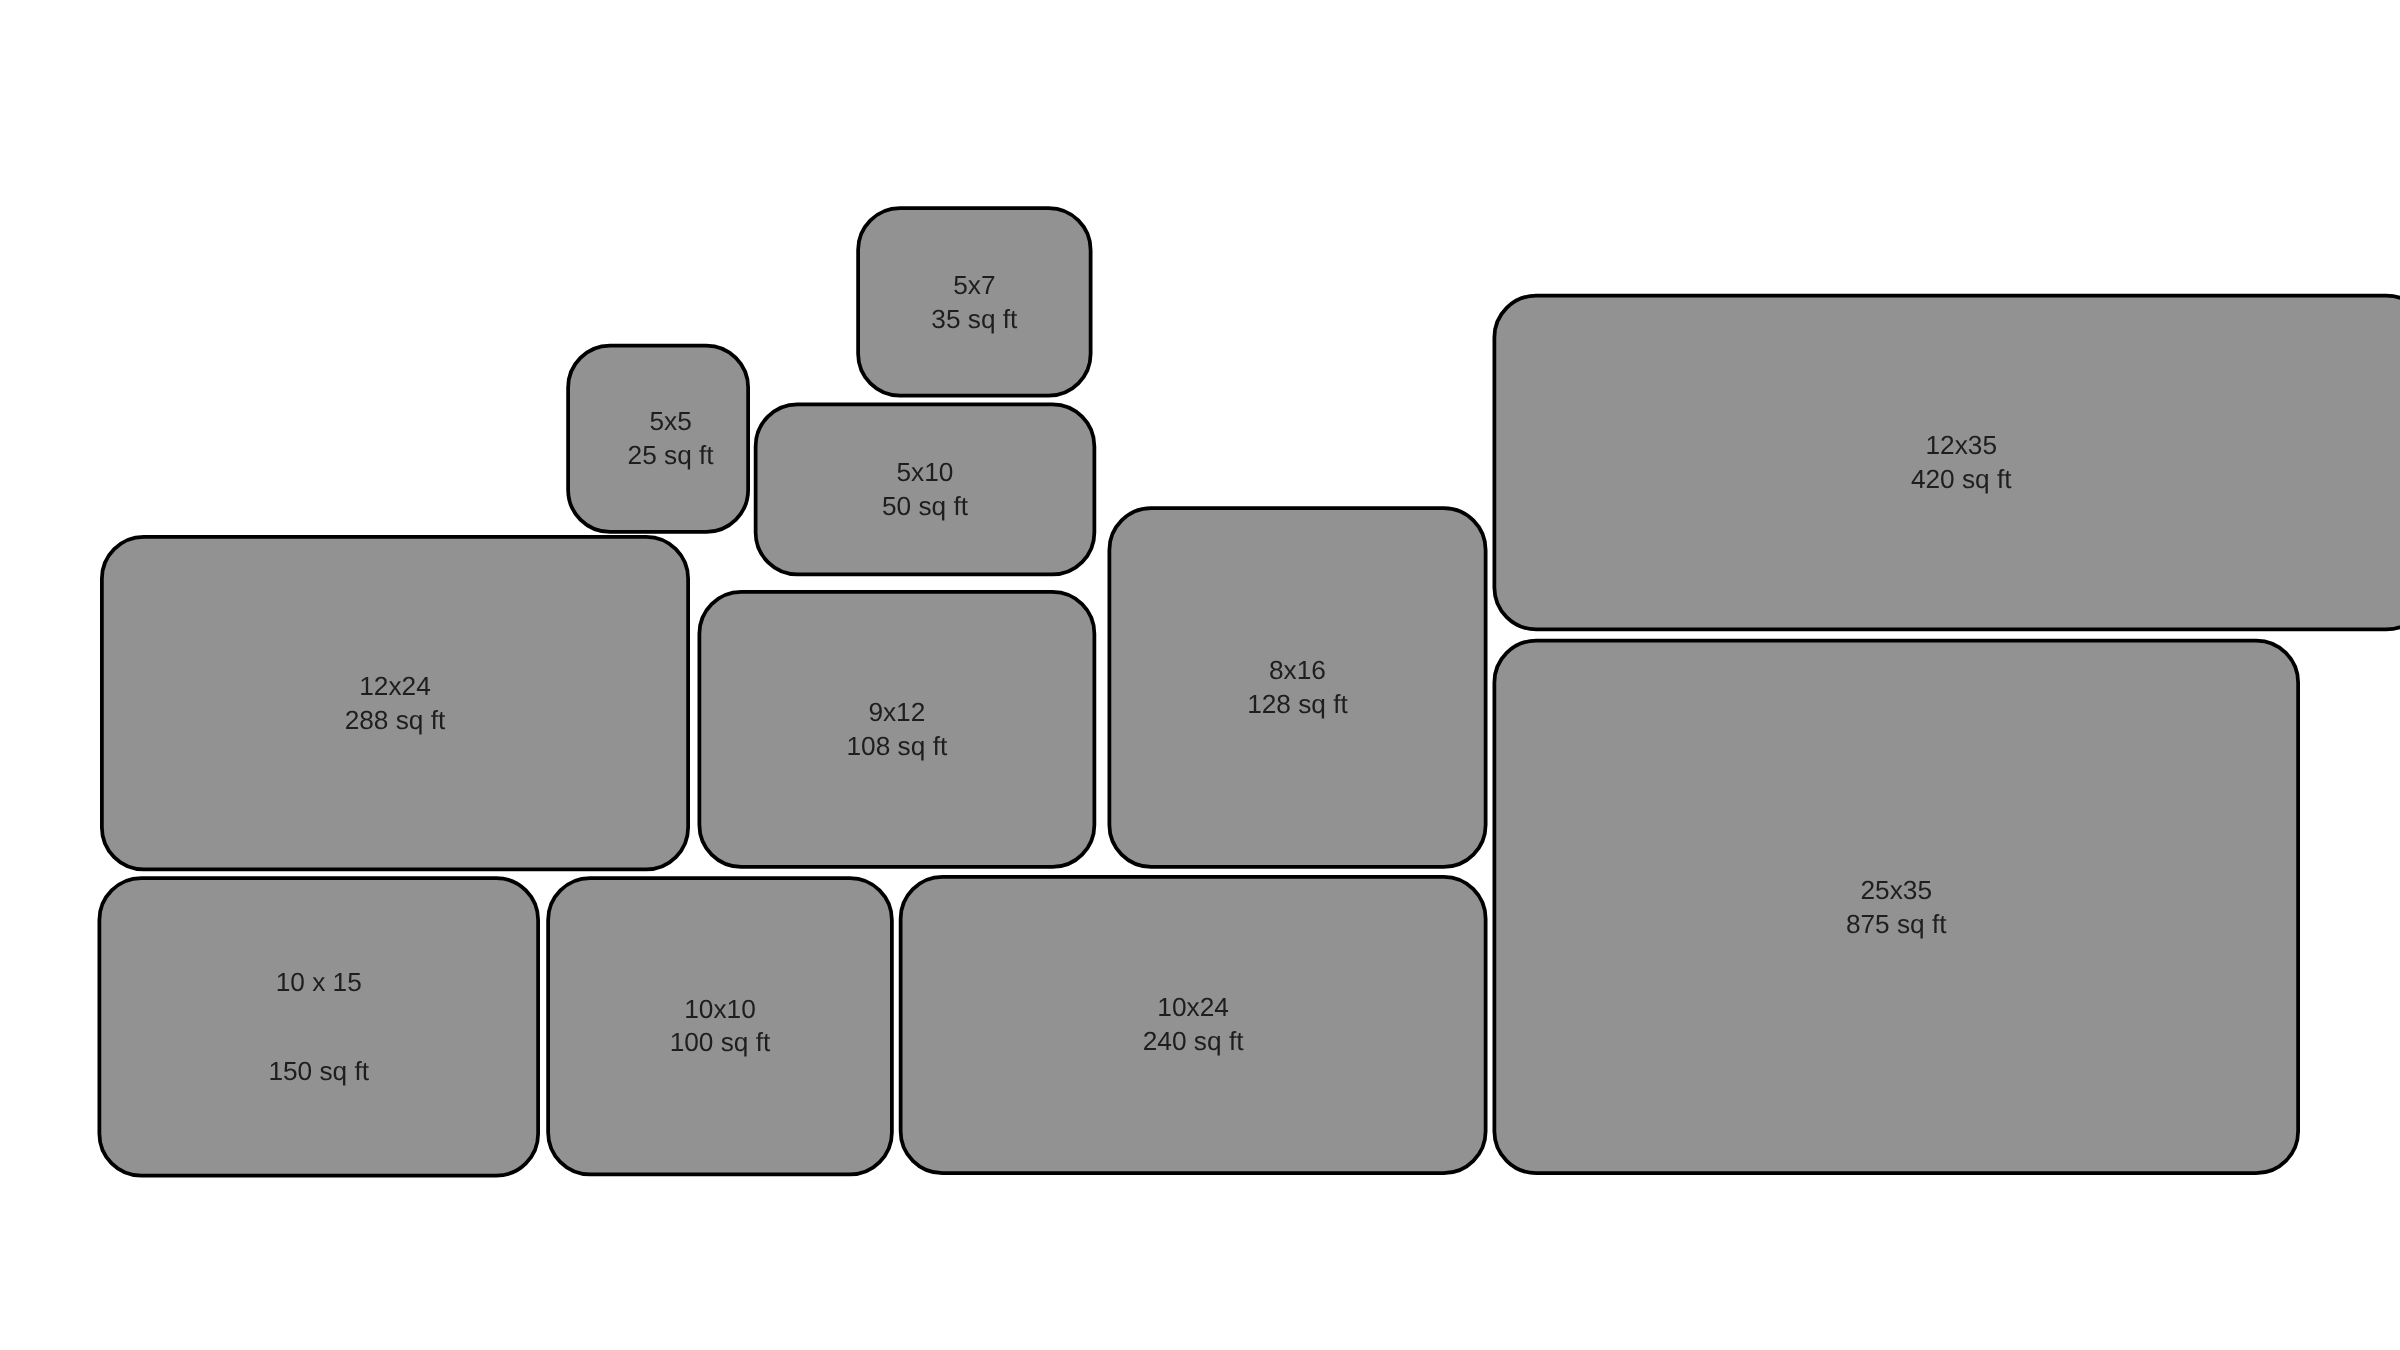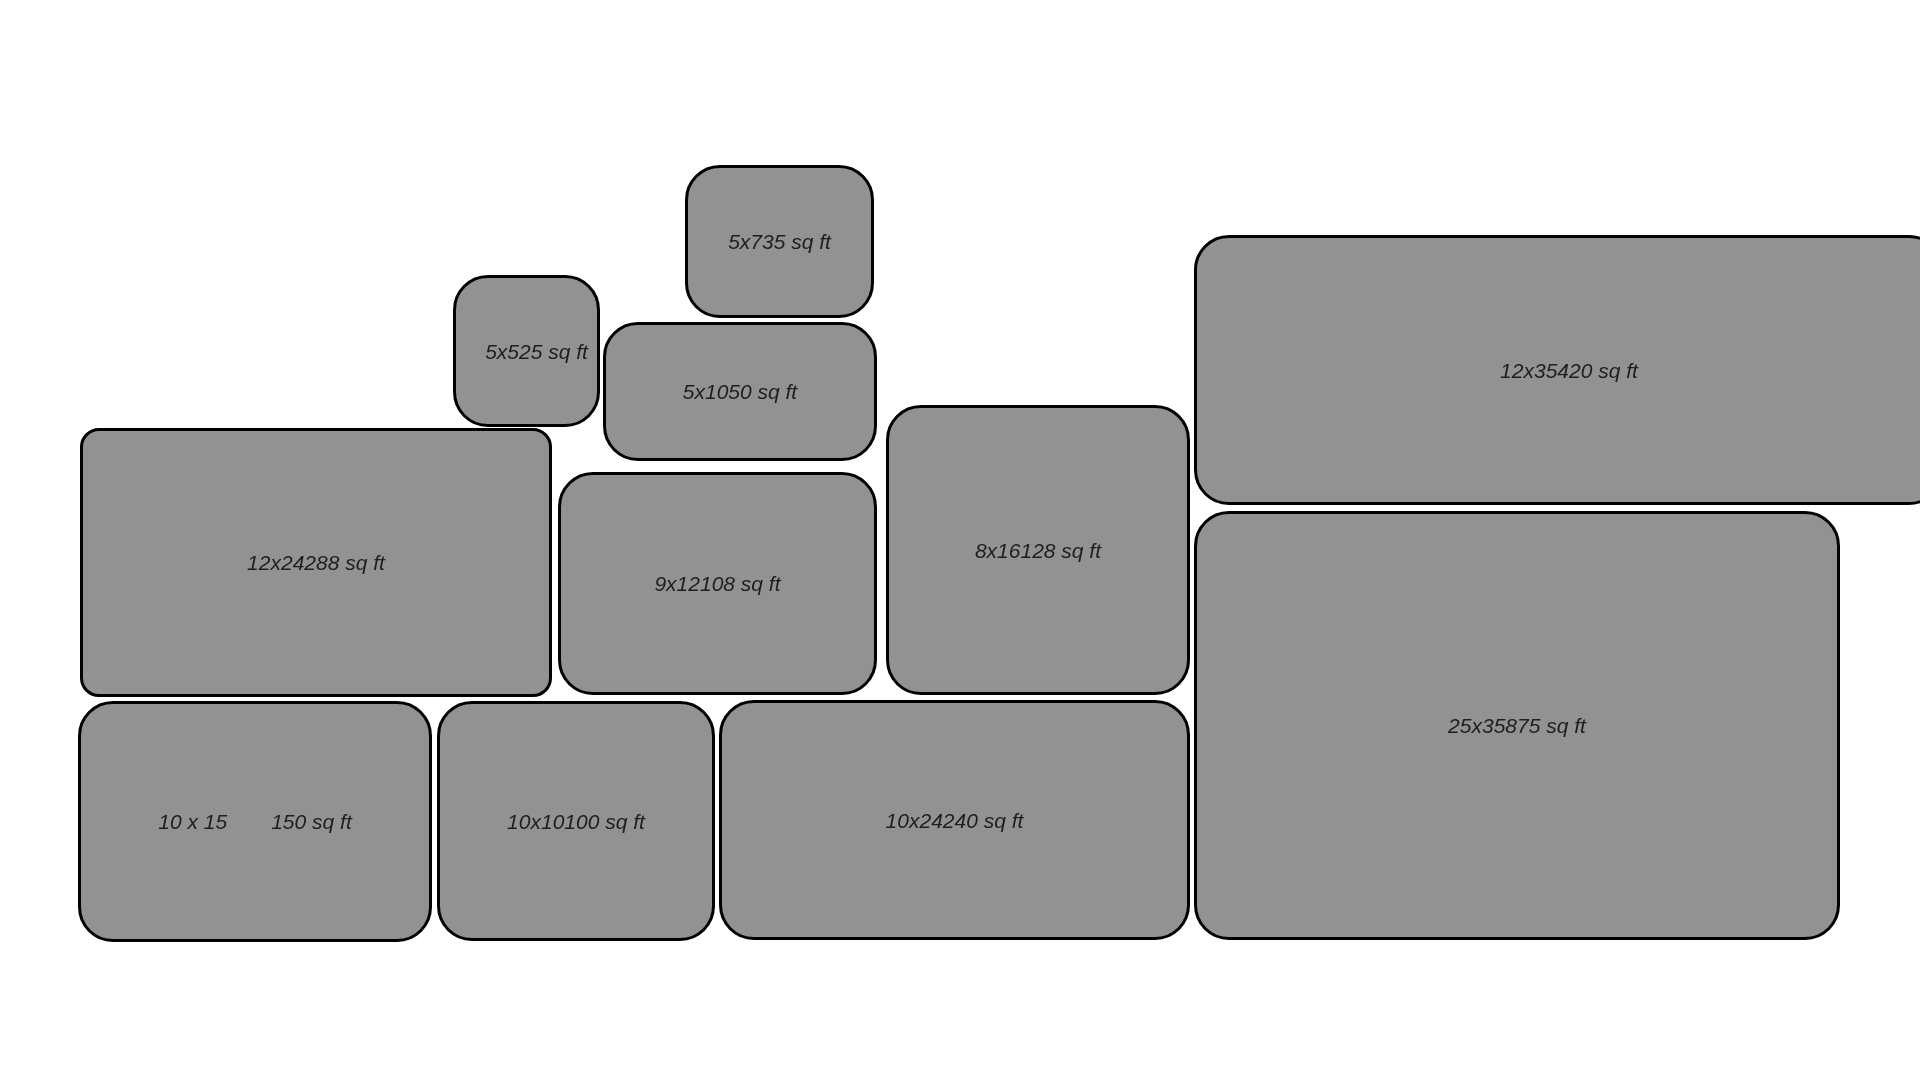--- a/index.html
+++ b/index.html
@@ -15,25 +15,24 @@
     overflow: hidden;
     font-family: "Liberation Sans", "DejaVu Sans", sans-serif;
   }
   .unit {
     position: absolute;
     box-sizing: border-box;
     background: #929292;
     border: 3px solid #000000;
     border-radius: 35px;
     display: flex;
-    flex-direction: row;
+    flex-direction: column;
     align-items: center;
     justify-content: center;
     text-align: center;
-    font-style: italic;
   }
   .unit .size,
   .unit .area {
     color: #1e1e1e;
     font-size: 21px;
     line-height: 27px;
     white-space: nowrap;
   }
 </style>
 </head>
@@ -55,21 +54,21 @@
   <div class="unit" style="left: 453px; top: 275px; width: 147px; height: 152px; padding-left: 20px;">
     <div class="size">5x5</div>
     <div class="area">25 sq ft</div>
   </div>
 
   <div class="unit" style="left: 603px; top: 322px; width: 274px; height: 139px;">
     <div class="size">5x10</div>
     <div class="area">50 sq ft</div>
   </div>
 
-  <div class="unit" style="left: 80px; top: 428px; width: 472px; height: 269px; border-radius: 19px;">
+  <div class="unit" style="left: 80px; top: 428px; width: 472px; height: 269px;">
     <div class="size">12x24</div>
     <div class="area">288 sq ft</div>
   </div>
 
   <div class="unit" style="left: 558px; top: 472px; width: 319px; height: 223px;">
     <div class="size">9x12</div>
     <div class="area">108 sq ft</div>
   </div>
 
   <div class="unit" style="left: 886px; top: 405px; width: 304px; height: 290px;">

